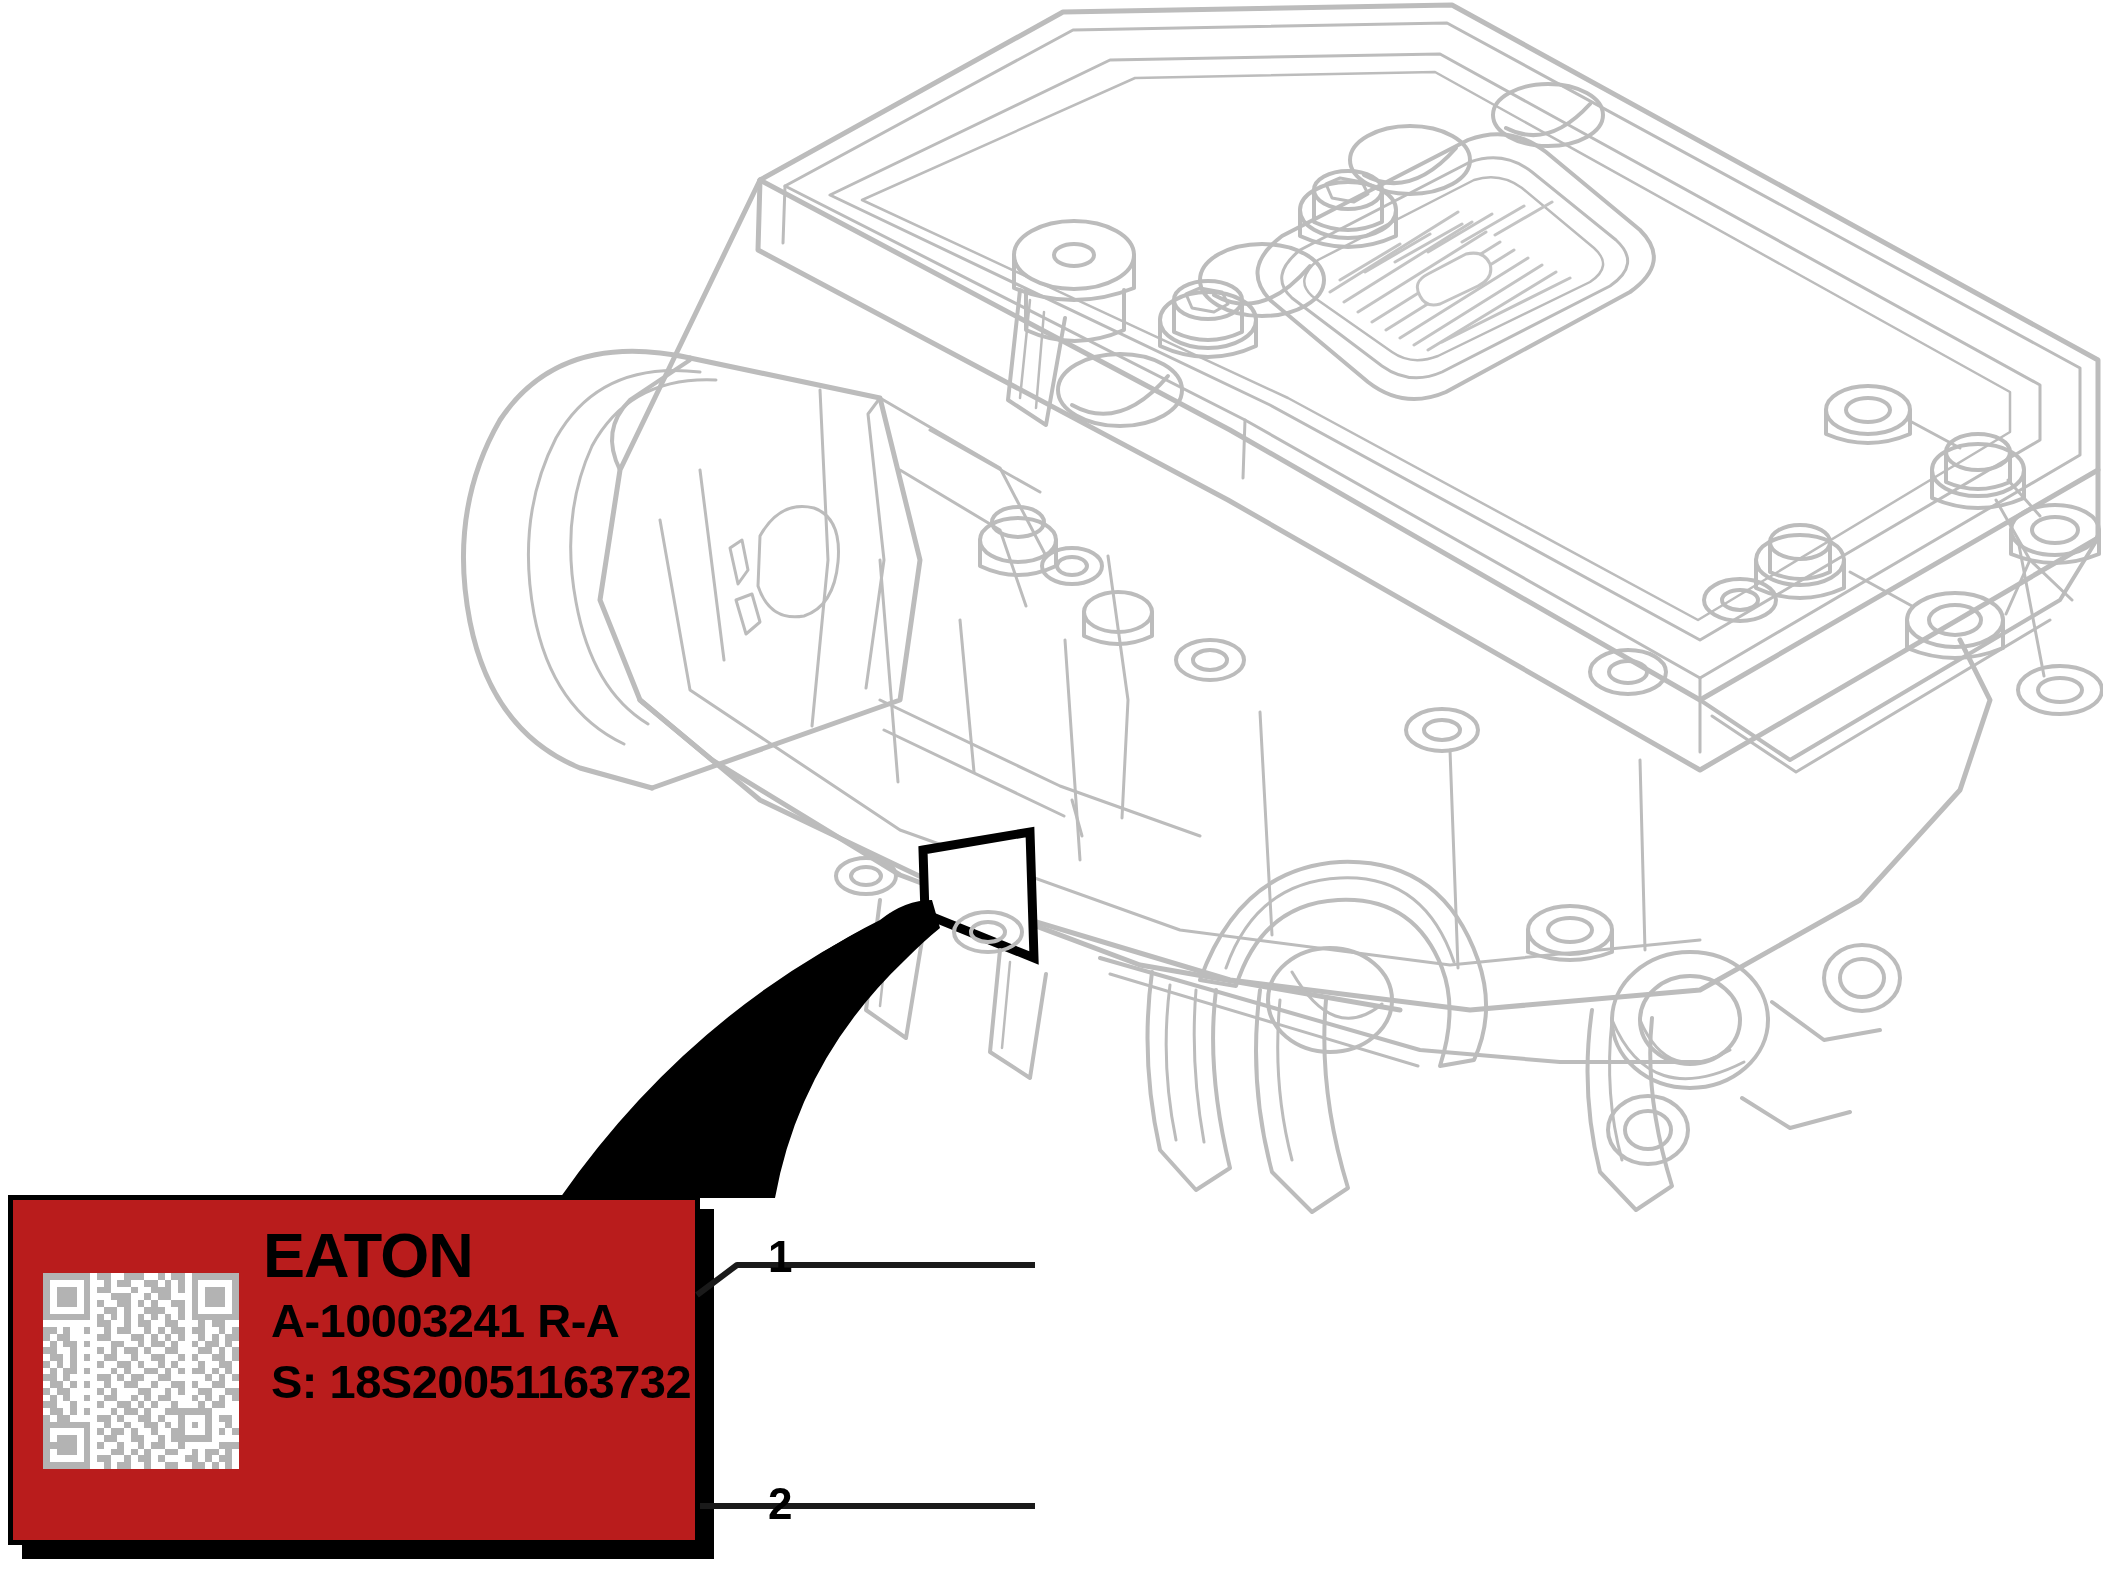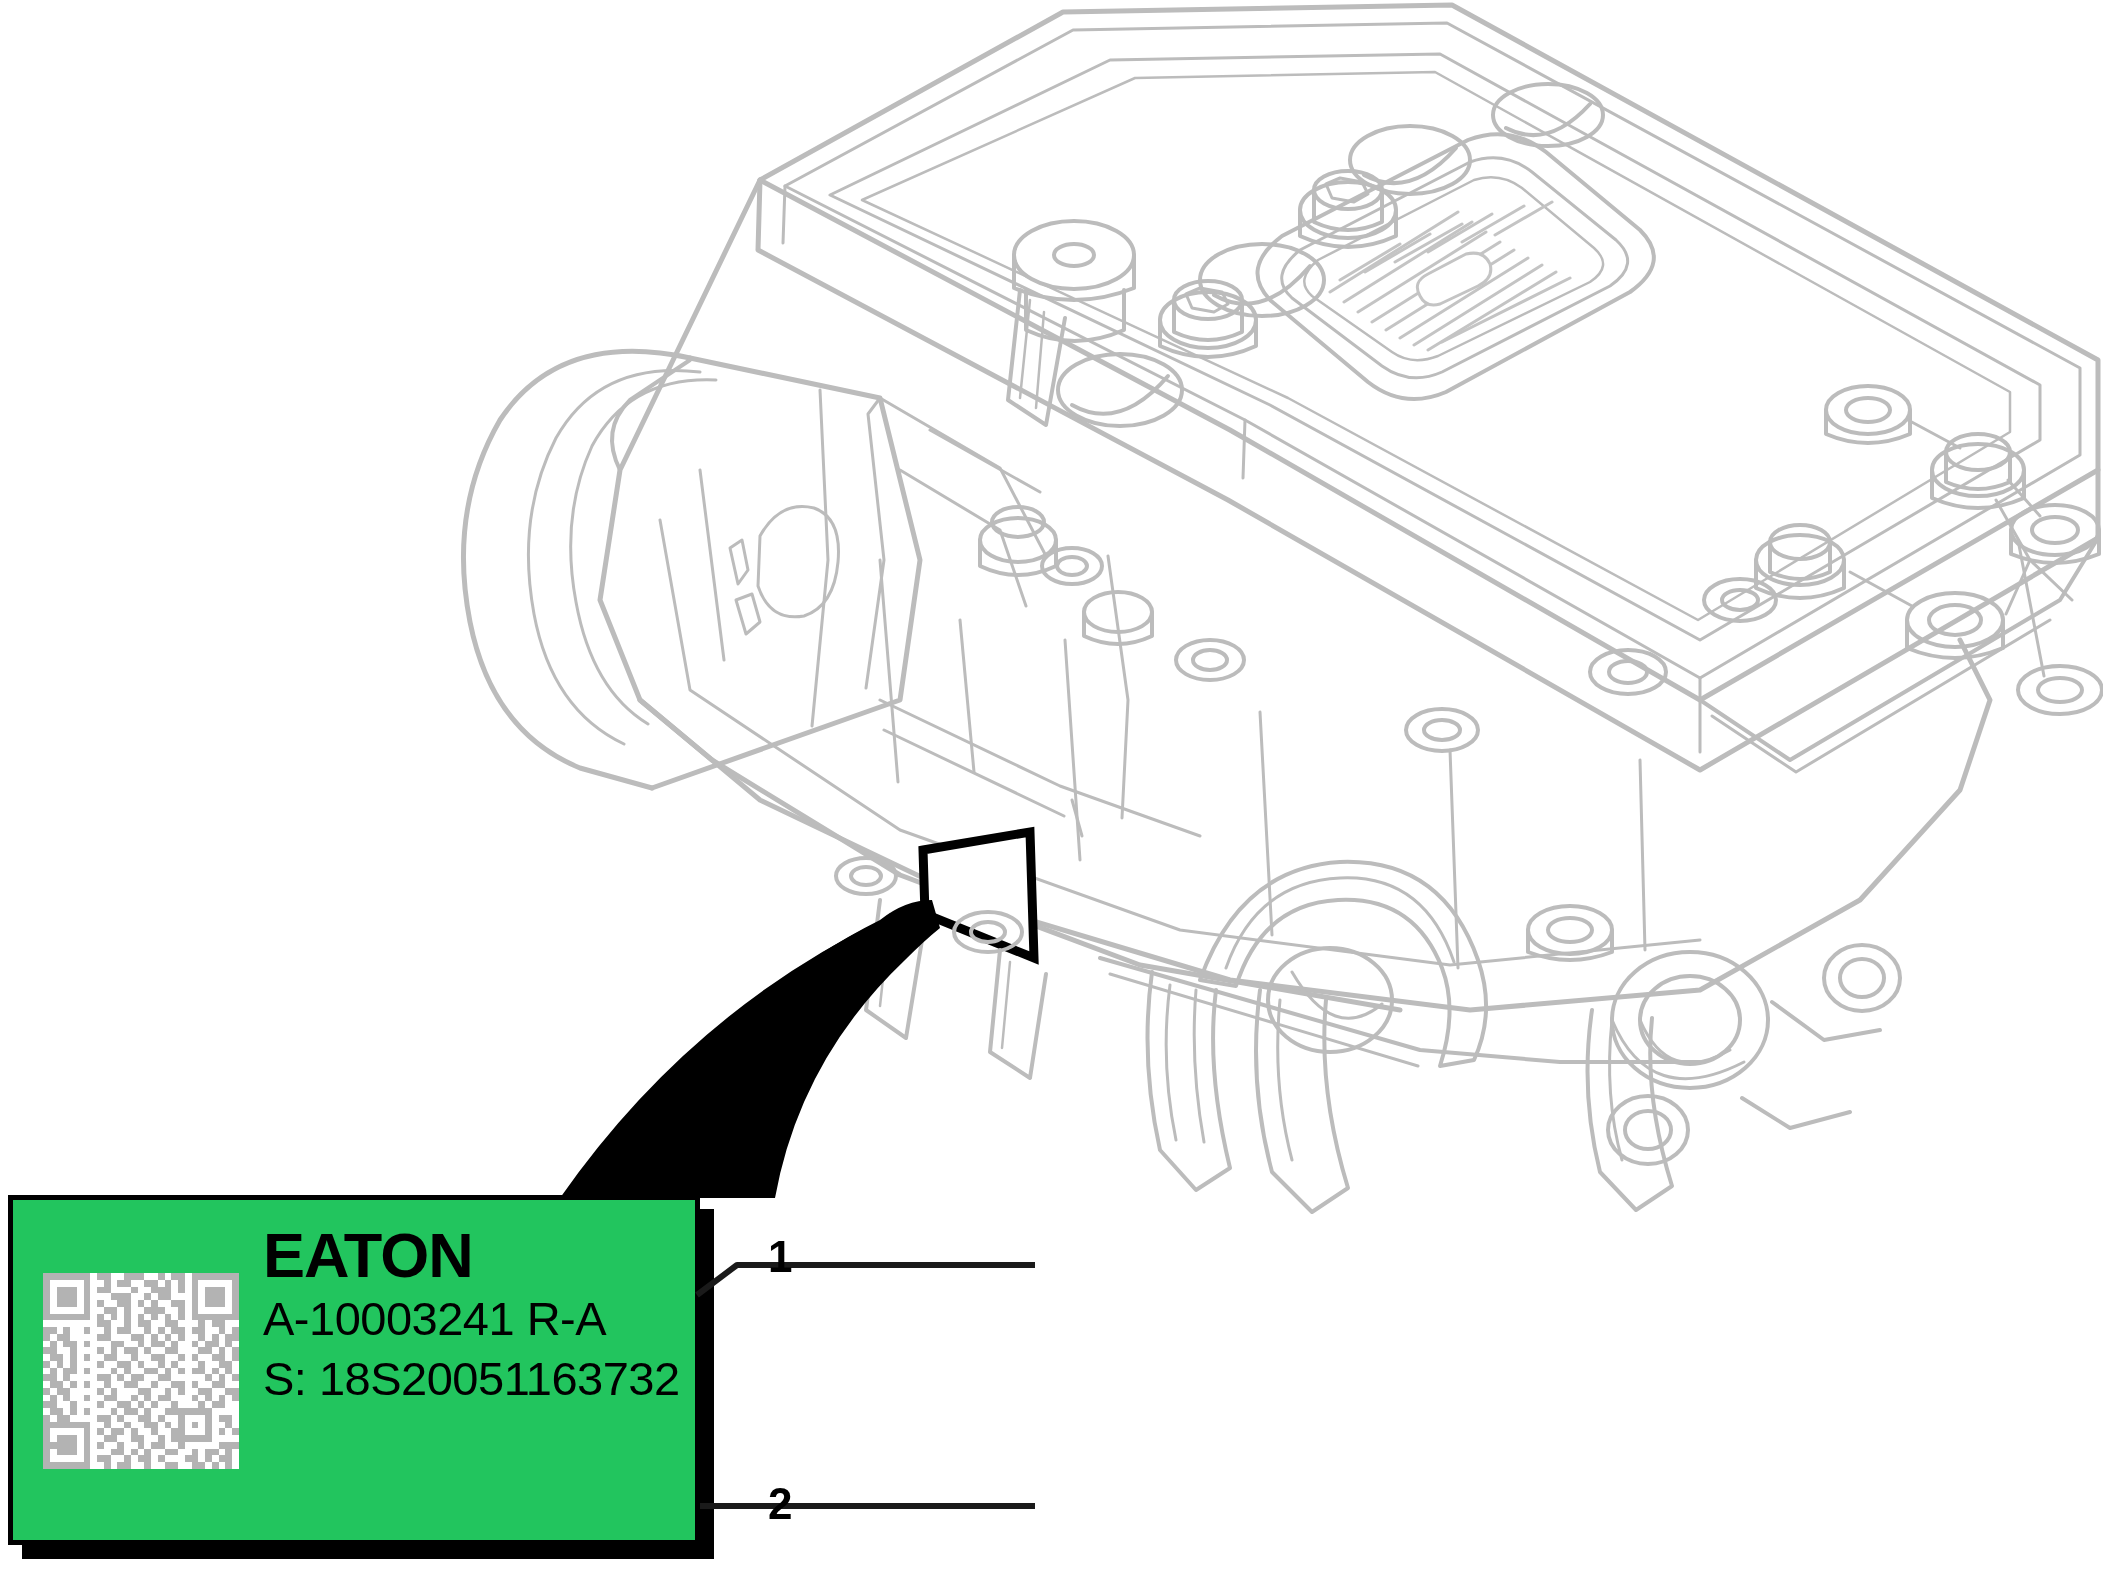--- a/index.html
+++ b/index.html
@@ -5,43 +5,43 @@
   html,body{margin:0;padding:0;background:#ffffff;}
   body{
     width:2103px;height:1570px;position:relative;overflow:hidden;
     font-family:"Liberation Sans",sans-serif;
   }
   #stage{position:absolute;inset:0;width:2103px;height:1570px;}
 
   
   #label-card{
     position:absolute;left:8px;top:1195px;width:692px;height:350px;
-    background:#22c55e;border:5px solid #000000;box-sizing:border-box;
+    background:#b91c1c;border:5px solid #000000;box-sizing:border-box;
     z-index:40;
   }
   #label-shadow{
     position:absolute;left:22px;top:1209px;width:692px;height:350px;
     background:#000000;z-index:38;
   }
   #qr{
     position:absolute;left:30px;top:36px;width:196px;height:270px;
     z-index:5;
   }
   #qr svg{display:block;width:100%;height:100%;}
   #label-text{
     position:absolute;left:250px;top:24px;width:430px;height:310px;
     z-index:5;
   }
   .brand{
     font-size:63px;font-weight:bold;letter-spacing:-1px;line-height:1;
     color:#000;margin:0 0 6px 0;white-space:nowrap;
   }
   .lbl-line{
-    font-size:47px;font-weight:normal;line-height:1.12;color:#000;
-    margin:0;white-space:nowrap;letter-spacing:-0.5px;
+    font-size:47px;font-weight:bold;line-height:1.12;color:#000;
+    margin:8px;white-space:nowrap;letter-spacing:-0.5px;
   }
   .lbl-line.gap{margin-top:7px;}
 
   
   .callout-num{
     position:absolute;font-size:44px;font-weight:bold;color:#000;
     line-height:1;z-index:45;
   }
   #callout-1{left:768px;top:1235px;}
   #callout-2{left:768px;top:1482px;}

